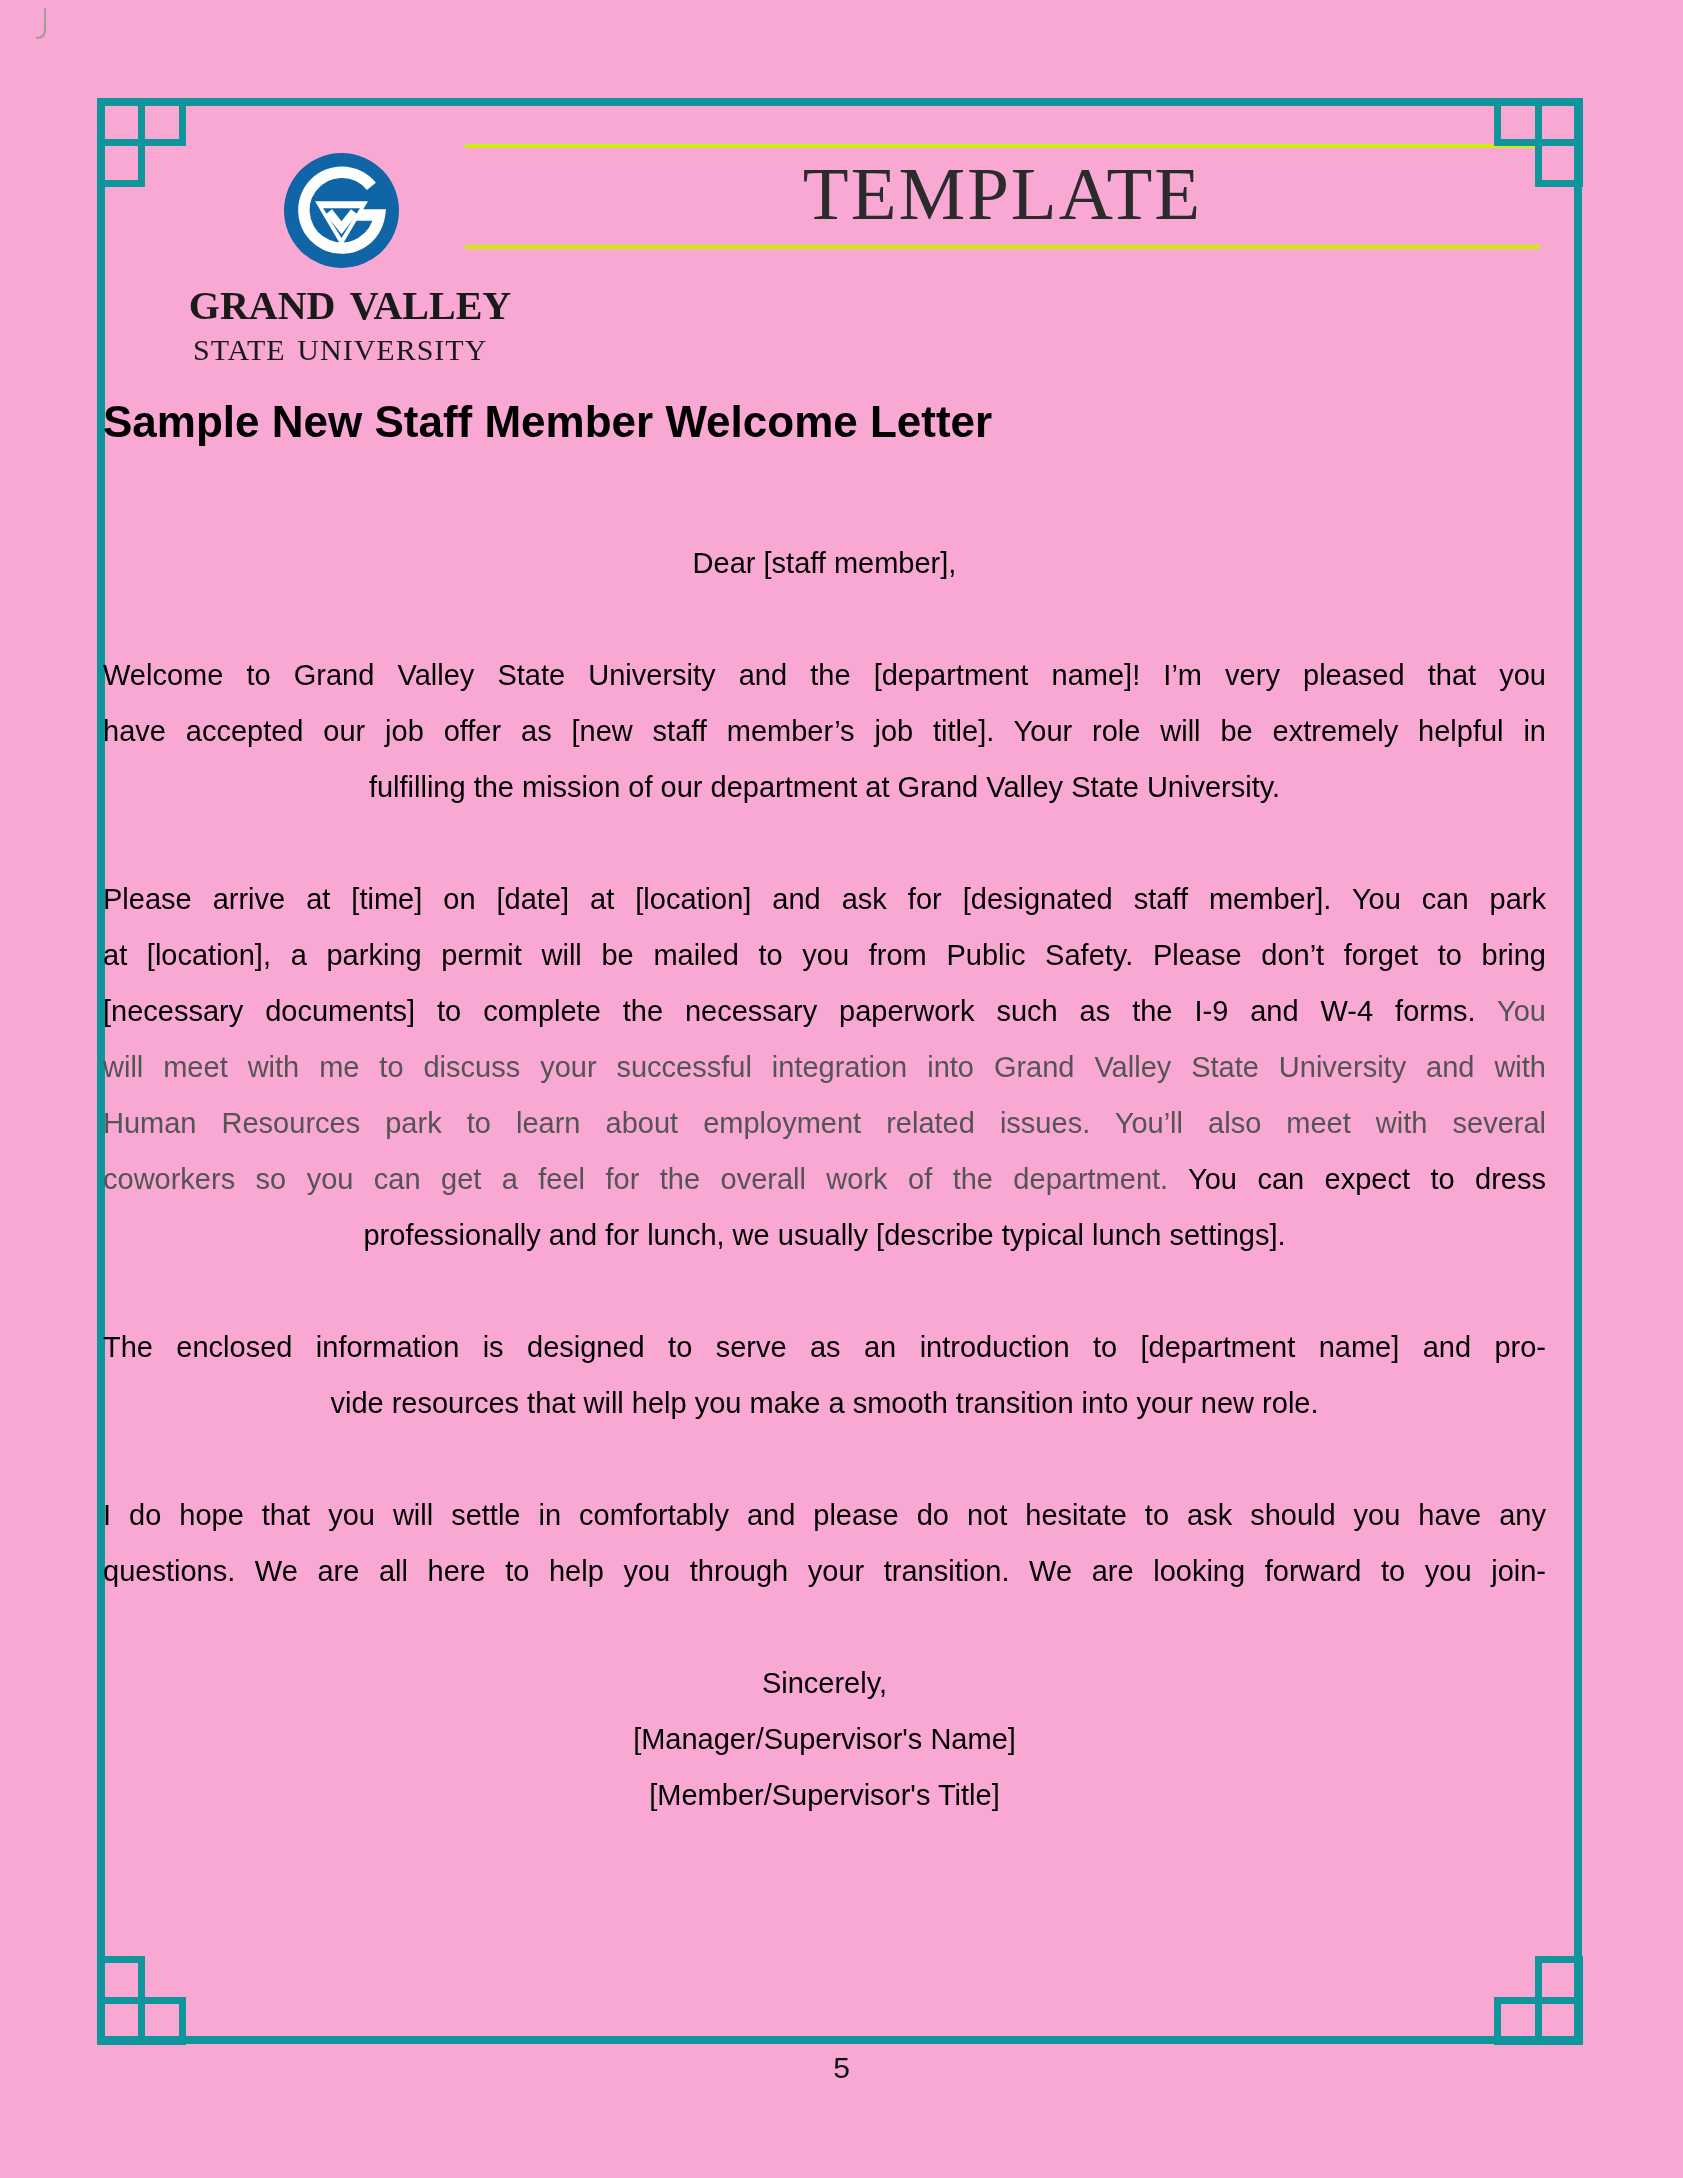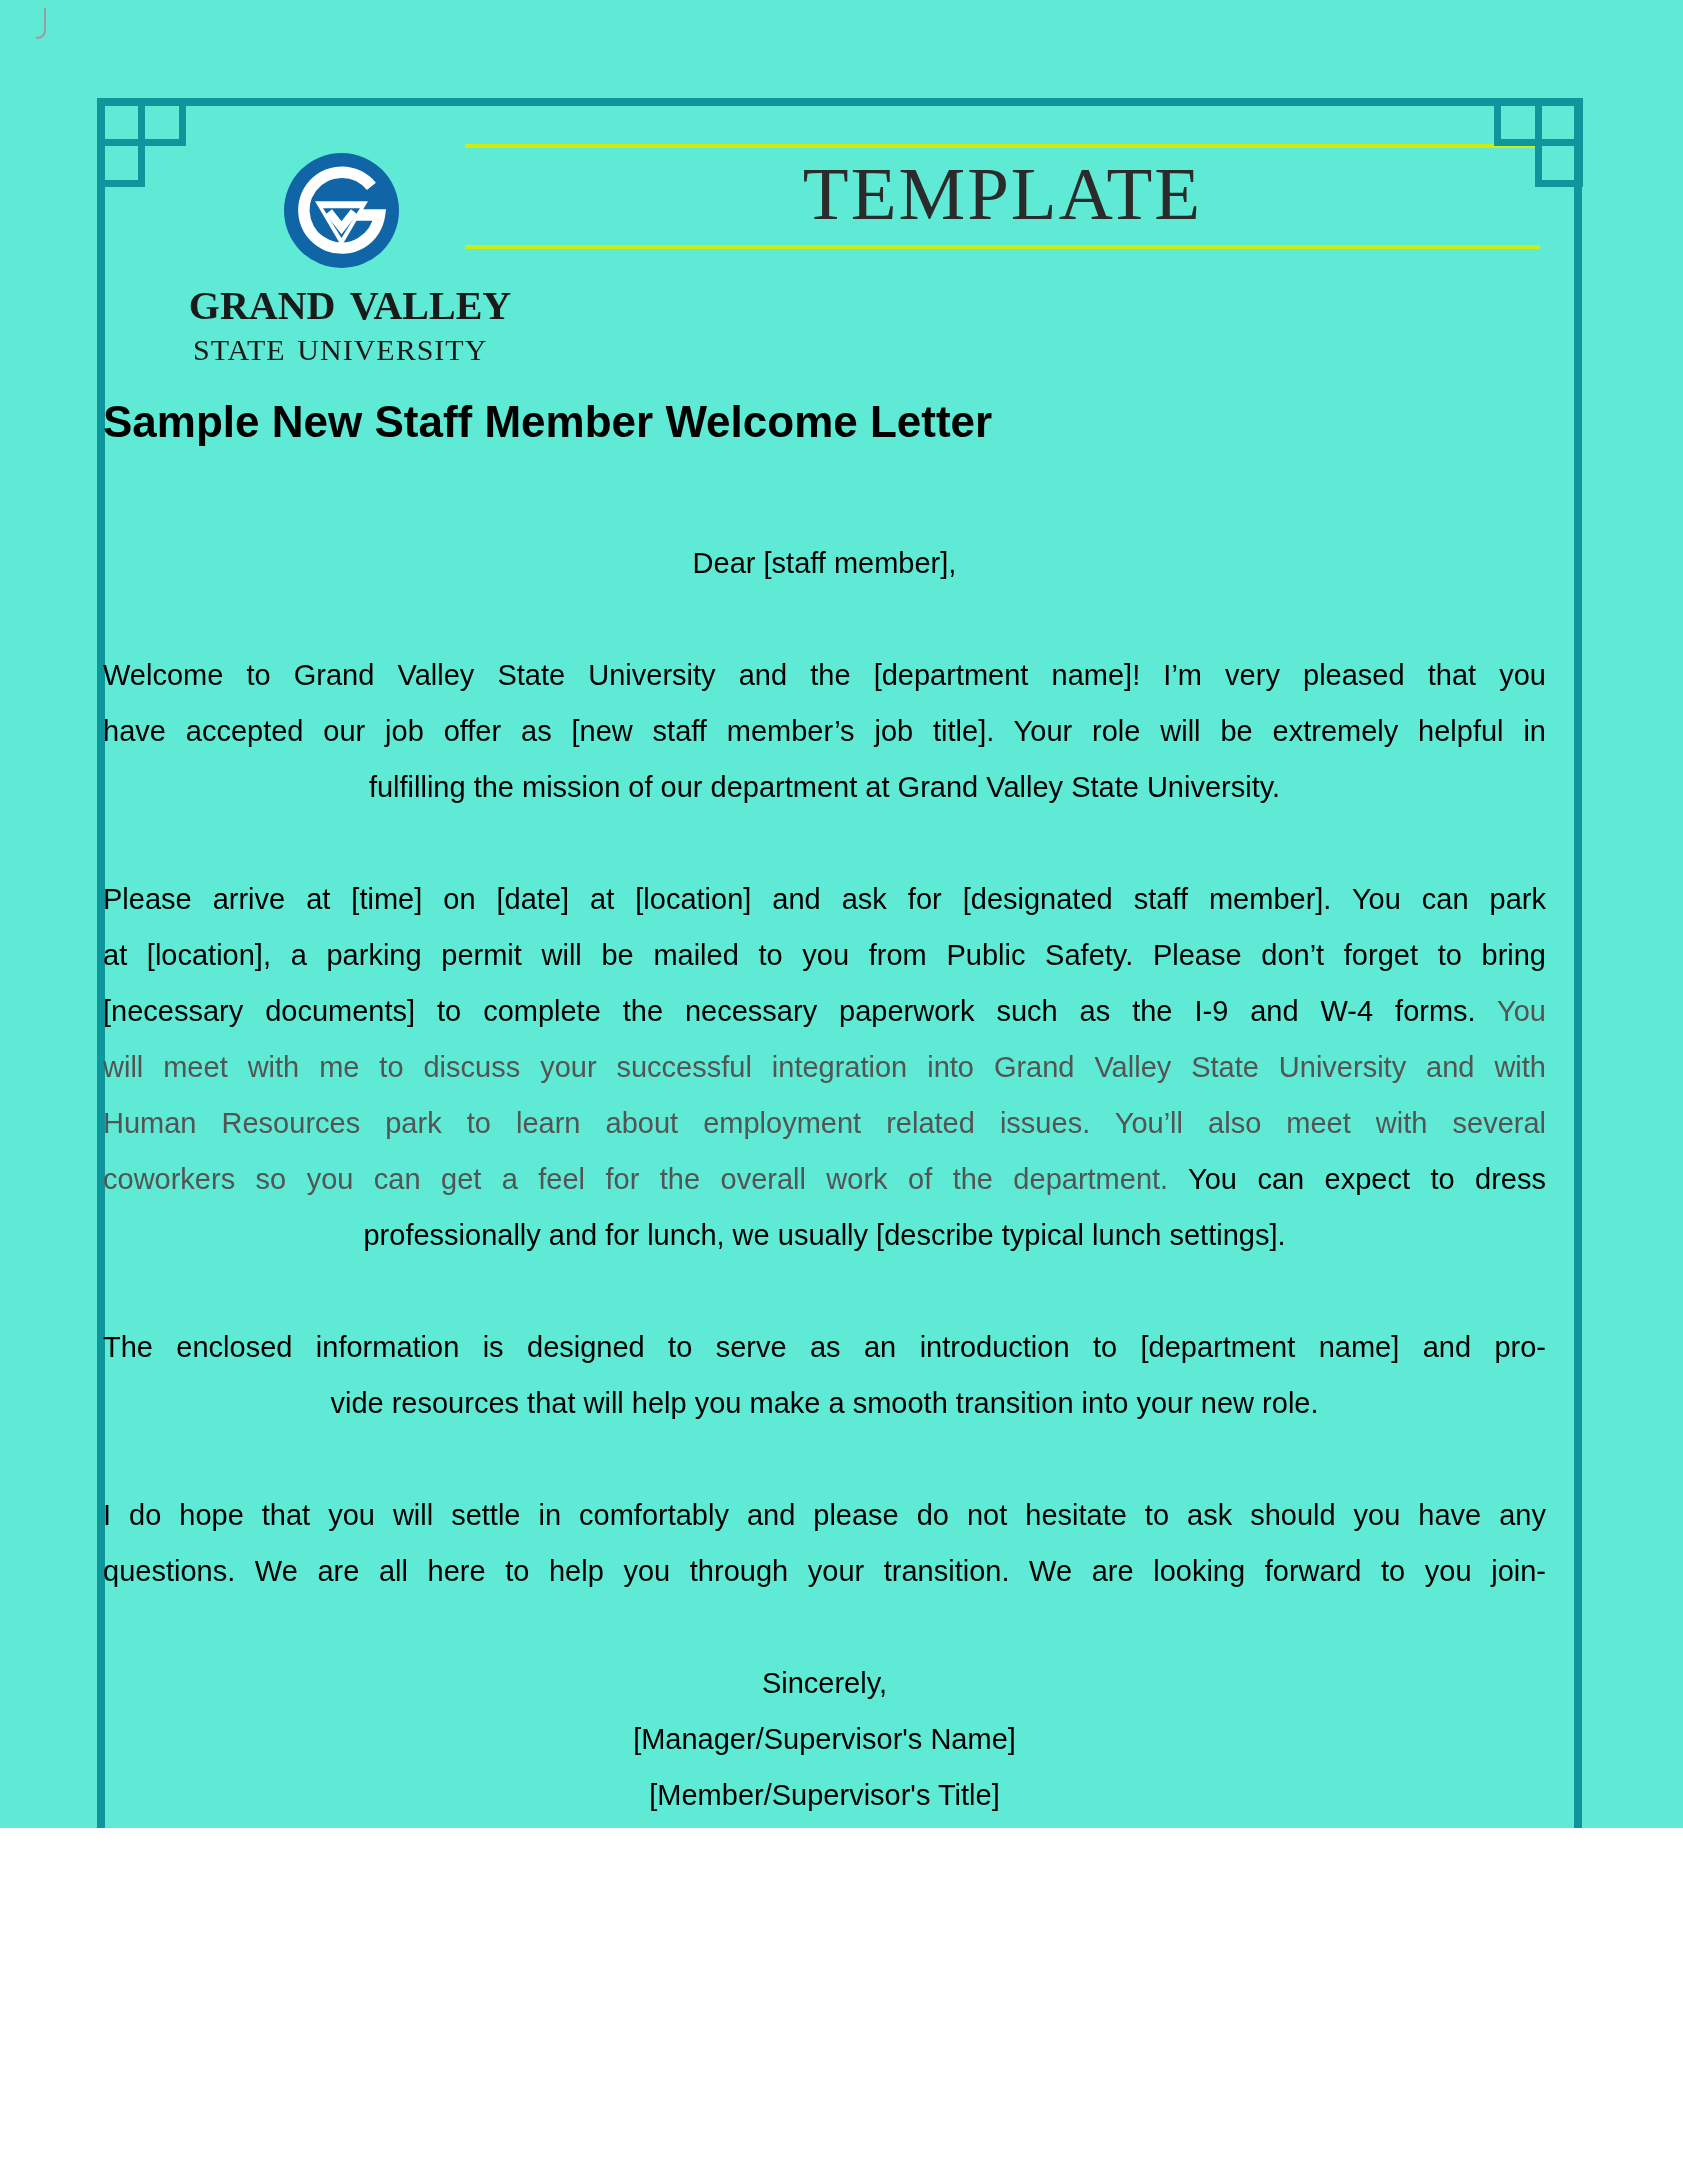--- a/index.html
+++ b/index.html
@@ -1,19 +1,19 @@
 <!DOCTYPE html>
 <html><head>
 <meta charset="utf-8">
 <style>
   html,body{margin:0;padding:0;background:#ffffff;}
   .page{
     position:relative;
-    width:1683px;height:1828px;
-    background:#5eead4;
+    width:1683px;height:2178px;
+    background:#f9a8d4;
     font-family:"Liberation Sans",sans-serif;
     overflow:hidden;
   }
   
   .stray{position:absolute;left:33px;top:6px;width:16px;height:34px;}
   
   .frame{
     position:absolute;left:97px;top:98px;width:1485px;height:1946px;
     border:8px solid var(--teal,#0E969C);box-sizing:border-box;
   }

